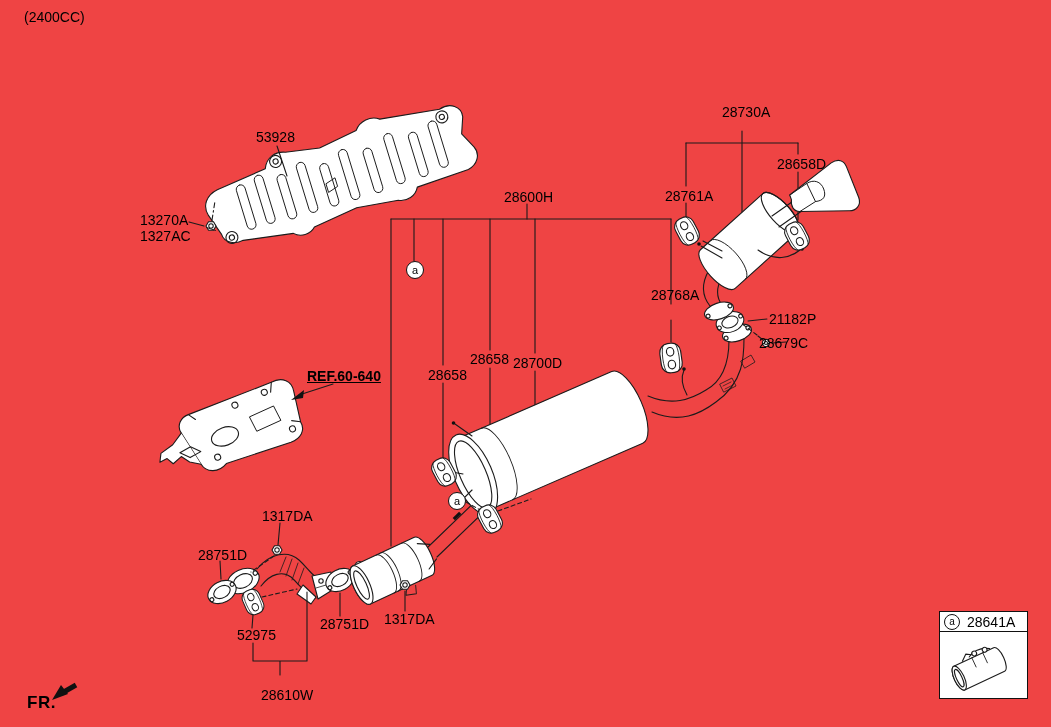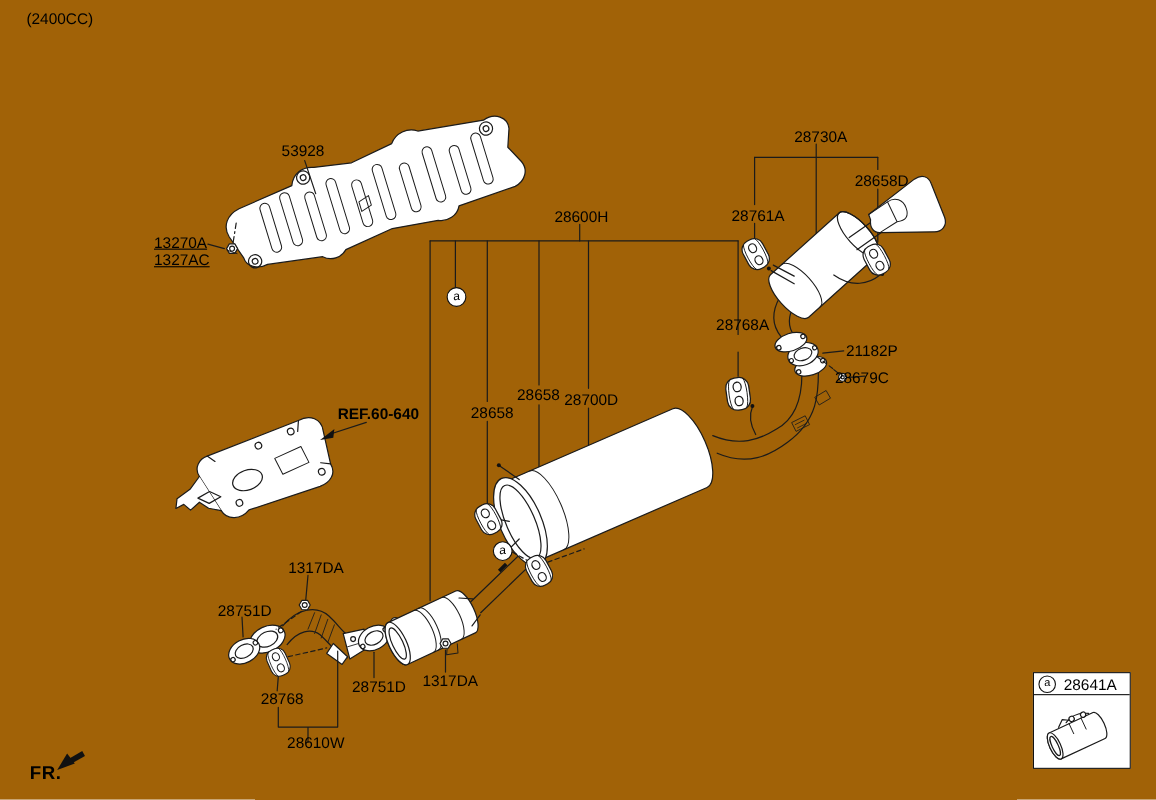--- a/index.html
+++ b/index.html
@@ -1,21 +1,21 @@
 <!DOCTYPE html>
 <html><head>
 <meta charset="utf-8">
 <style>
   html,body{margin:0;padding:0;background:#fff;}
-  #stage{position:relative;width:1051px;height:727px;background:#a16207;overflow:hidden;
+  #stage{position:relative;width:1051px;height:727px;background:#ef4444;overflow:hidden;
          font-family:"Liberation Sans","DejaVu Sans",sans-serif;color:#000;}
   #art{position:absolute;left:0;top:0;}
   .lbl{position:absolute;font-size:14px;line-height:15px;color:#000;white-space:nowrap;letter-spacing:0;}
-  .lbl.rt{text-align:left;text-decoration:underline;}
-  .ref{font-weight:bold;font-size:14px;}
+  .lbl.rt{text-align:left;}
+  .ref{font-weight:bold;text-decoration:underline;font-size:14px;}
   .fr{font-size:17px;font-weight:bold;letter-spacing:.5px;}
   .engine{font-size:14px;}
   .callout{position:absolute;width:16px;height:16px;border:1.2px solid #111;border-radius:50%;
            background:#fff;display:flex;align-items:center;justify-content:center;
            font-size:11px;line-height:11px;}
   #legend-box{position:absolute;left:939px;top:611px;width:89px;height:88px;
               border:1.4px solid #111;background:#fff;box-sizing:border-box;}
   #legend-box .hdr{display:flex;align-items:center;gap:7px;height:20px;border-bottom:1.2px solid #111;
                    padding:0 0 0 4px;box-sizing:border-box;}
   #legend-box .hdr .callout{position:static;width:14px;height:14px;font-size:10px;flex:0 0 auto;}
@@ -260,35 +260,35 @@
 
 <div class="lbl engine" style="left:24px;top:10px">(2400CC)</div>
 
 <div class="lbl" style="left:256px;top:130px">53928</div>
 <div class="lbl rt" style="left:140px;top:213px;width:48px">13270A</div>
 <div class="lbl rt" style="left:140px;top:229px;width:48px">1327AC</div>
 
 <div class="lbl ref" style="left:307px;top:369px">REF.60-640</div>
 
 <div class="lbl" style="left:504px;top:190px">28600H</div>
-<div class="lbl" style="left:722px;top:117px">28730A</div>
+<div class="lbl" style="left:722px;top:105px">28730A</div>
 <div class="lbl" style="left:777px;top:157px">28658D</div>
 <div class="lbl" style="left:665px;top:189px">28761A</div>
 <div class="lbl" style="left:651px;top:288px">28768A</div>
 <div class="lbl" style="left:769px;top:312px">21182P</div>
 <div class="lbl" style="left:759px;top:336px">28679C</div>
 
 <div class="lbl" style="left:470px;top:352px">28658</div>
 <div class="lbl" style="left:428px;top:368px">28658</div>
 <div class="lbl" style="left:513px;top:356px">28700D</div>
 
 <div class="lbl" style="left:262px;top:509px">1317DA</div>
 <div class="lbl" style="left:198px;top:548px">28751D</div>
-<div class="lbl" style="left:237px;top:628px">28768</div>
-<div class="lbl" style="left:261px;top:668px">28610W</div>
+<div class="lbl" style="left:237px;top:628px">52975</div>
+<div class="lbl" style="left:261px;top:688px">28610W</div>
 <div class="lbl" style="left:320px;top:617px">28751D</div>
 <div class="lbl" style="left:384px;top:612px">1317DA</div>
 
 <div class="callout" style="left:406px;top:261px">
   <span>a</span>
 </div>
 <div class="callout" style="left:448px;top:492px">
   <span>a</span>
 </div>
 

